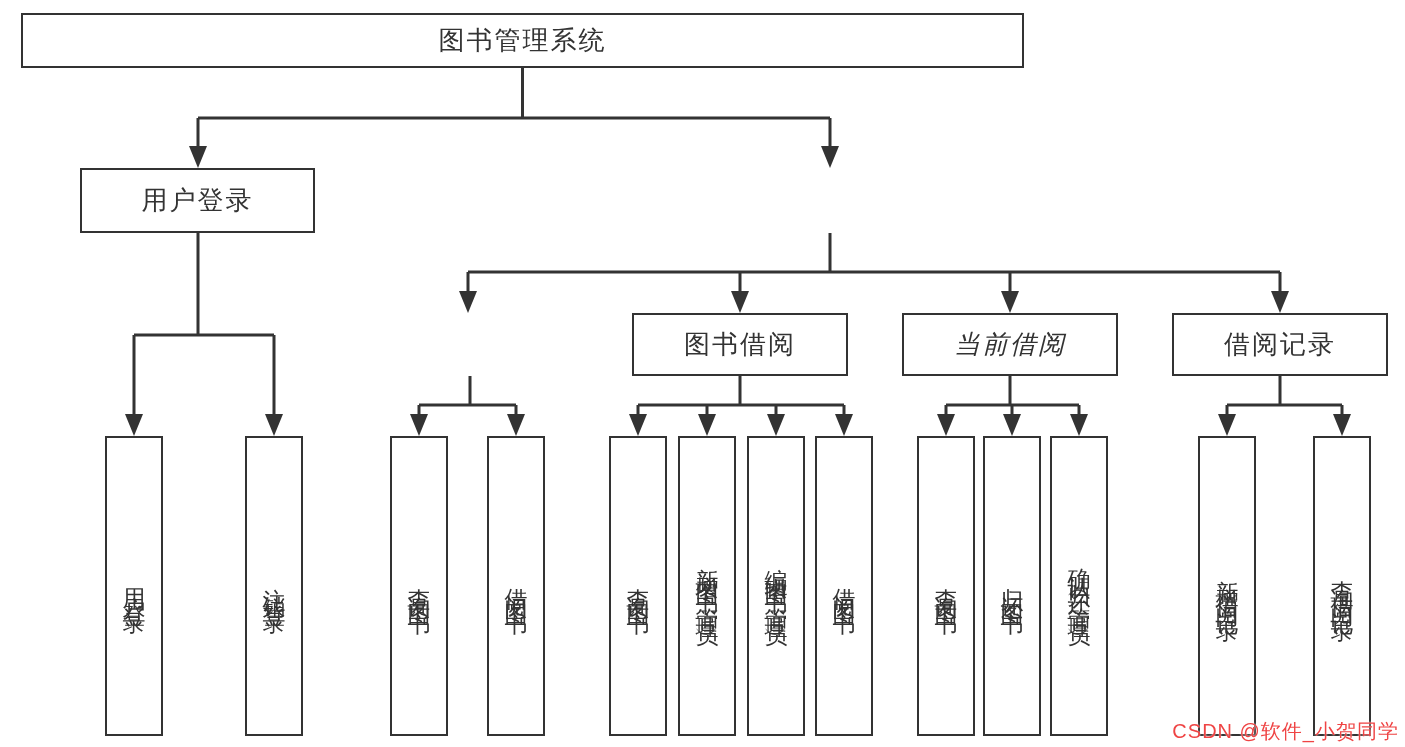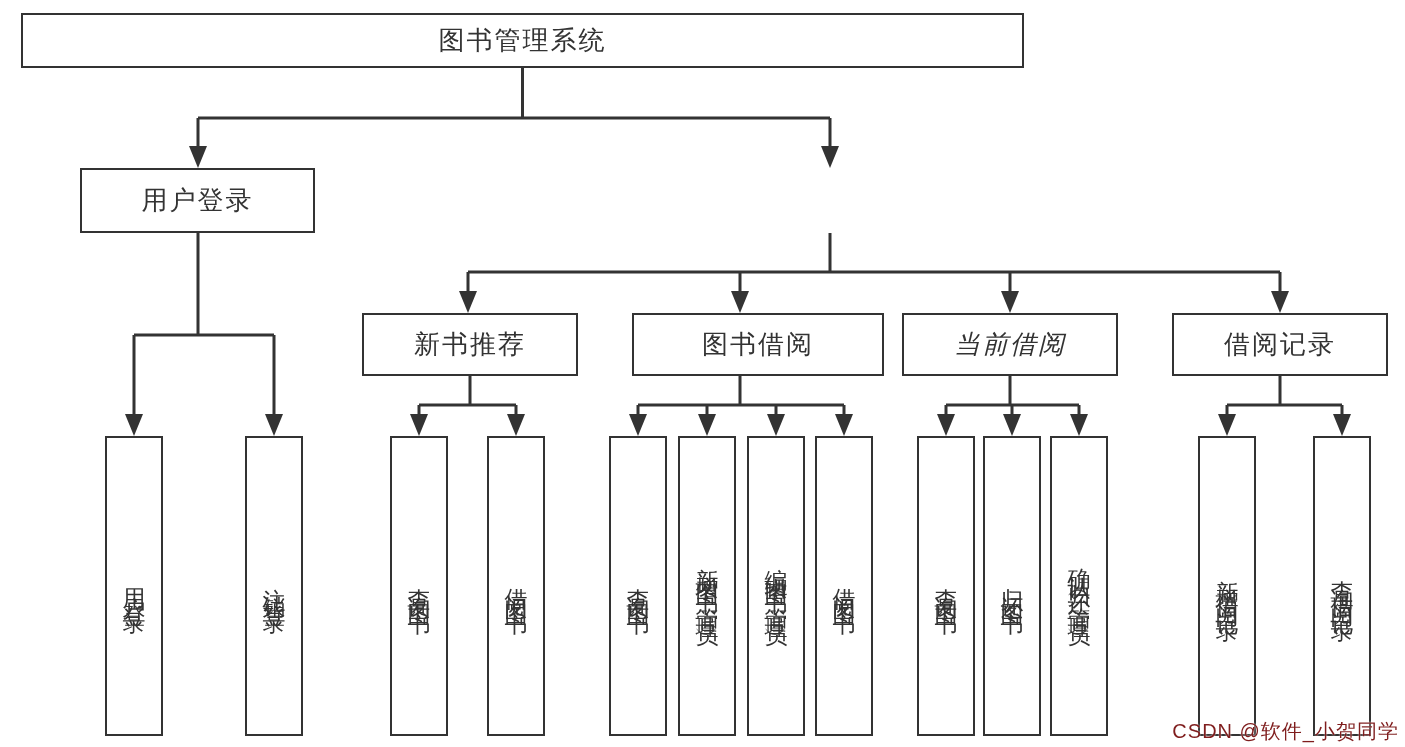--- a/index.html
+++ b/index.html
@@ -29,21 +29,21 @@
     font-size:23px;
     letter-spacing:8px;
     line-height:1;
     padding:6px 0;
   }
   .watermark{
     position:absolute;
     right:6px;bottom:2px;
     font-size:20px;
     letter-spacing:1px;
-    color:#7f1d1d;
+    color:#ef4444;
     text-shadow:0 0 2px #ffffff;
     white-space:nowrap;
   }
 </style>
 </head>
 <body>
 
 <div class="canvas">
 
   <svg class="wires" width="1405" height="747" viewBox="0 0 1405 747" xmlns="http://www.w3.org/2000/svg">
@@ -93,22 +93,21 @@
       <path d="M1280 376 V405 M1227 405 H1342 M1227 405 V420 M1342 405 V420"></path>
       <polygon points="1227,436 1218,414 1236,414"></polygon>
       <polygon points="1342,436 1333,414 1351,414"></polygon>
     </g>
   </svg>
 
   <div class="node h" style="left:21px;top:13px;width:1003px;height:55px;">图书管理系统</div>
 
   <div class="node h" style="left:80px;top:168px;width:235px;height:65px;">用户登录</div>
 
-  <div class="node h" style="left:362px;top:313px;width:216px;height:63px;">新书推荐</div>
-  <div class="node h" style="left:632px;top:313px;width:252px;height:63px;">图书借阅</div>
+  <div class="node h" style="left:632px;top:313px;width:216px;height:63px;">图书借阅</div>
   <div class="node h" style="left:902px;top:313px;width:216px;height:63px;font-style:italic;">当前借阅</div>
   <div class="node h" style="left:1172px;top:313px;width:216px;height:63px;">借阅记录</div>
 
   <div class="node v" style="left:105px;top:436px;width:58px;height:300px;">用户登录</div>
   <div class="node v" style="left:245px;top:436px;width:58px;height:300px;">注销登录</div>
 
   <div class="node v" style="left:390px;top:436px;width:58px;height:300px;">查询图书</div>
   <div class="node v" style="left:487px;top:436px;width:58px;height:300px;">借阅图书</div>
 
   <div class="node v" style="left:609px;top:436px;width:58px;height:300px;">查询图书</div>

